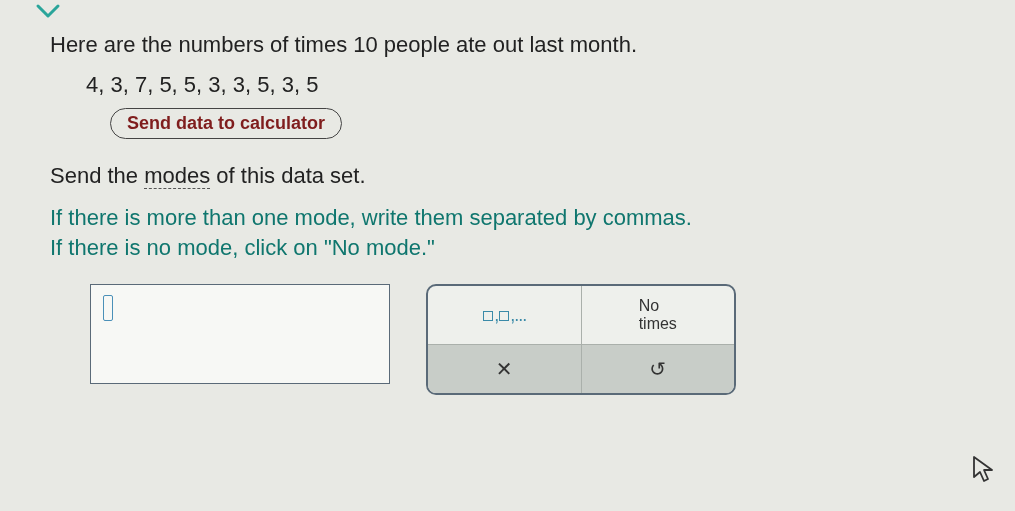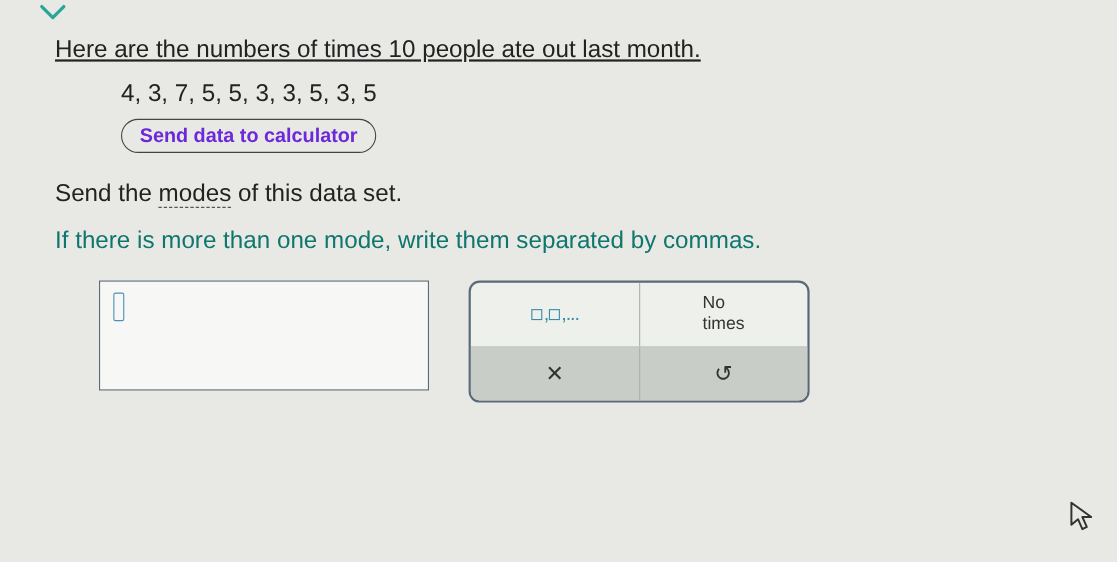--- a/index.html
+++ b/index.html
@@ -14,37 +14,36 @@
     position: relative;
     overflow: hidden;
   }
   .content {
     padding: 20px 50px 0 50px;
   }
   .intro {
     font-size: 22px;
     margin: 12px 0 14px 0;
     color: #222;
-    text-decoration: underline;
   }
   .data-row {
-    margin-left: 60px;
+    margin-left: 36px;
     font-size: 22px;
     color: #222;
     margin-bottom: 10px;
   }
   .send-btn {
     margin-left: 60px;
     display: inline-block;
     border: 1.5px solid #444;
     border-radius: 18px;
     padding: 4px 16px;
     font-size: 18px;
     font-weight: bold;
-    color: #6d28d9;
+    color: #7f1d1d;
     background: transparent;
     cursor: pointer;
   }
   .find-line {
     margin-top: 24px;
     font-size: 22px;
     color: #222;
   }
   .modes-link {
     text-decoration: none;
@@ -148,20 +147,21 @@
   <div class="data-row">4, 3, 7, 5, 5, 3, 3, 5, 3, 5</div>
 
   <button class="send-btn">Send data to calculator</button>
 
   <div class="find-line">
     <span>Send the </span><a href="#" class="modes-link">modes</a><span> of this data set.</span>
   </div>
 
   <div class="instr">
     <div>If there is more than one mode, write them separated by commas.</div>
+    <div>If there is no mode, click on "No mode."</div>
   </div>
 
   <div class="answer-area">
     <div class="answer-box">
       <span class="cursor"></span>
     </div>
 
     <div class="toolbox">
       <div class="tool-row top">
         <div class="tool">

